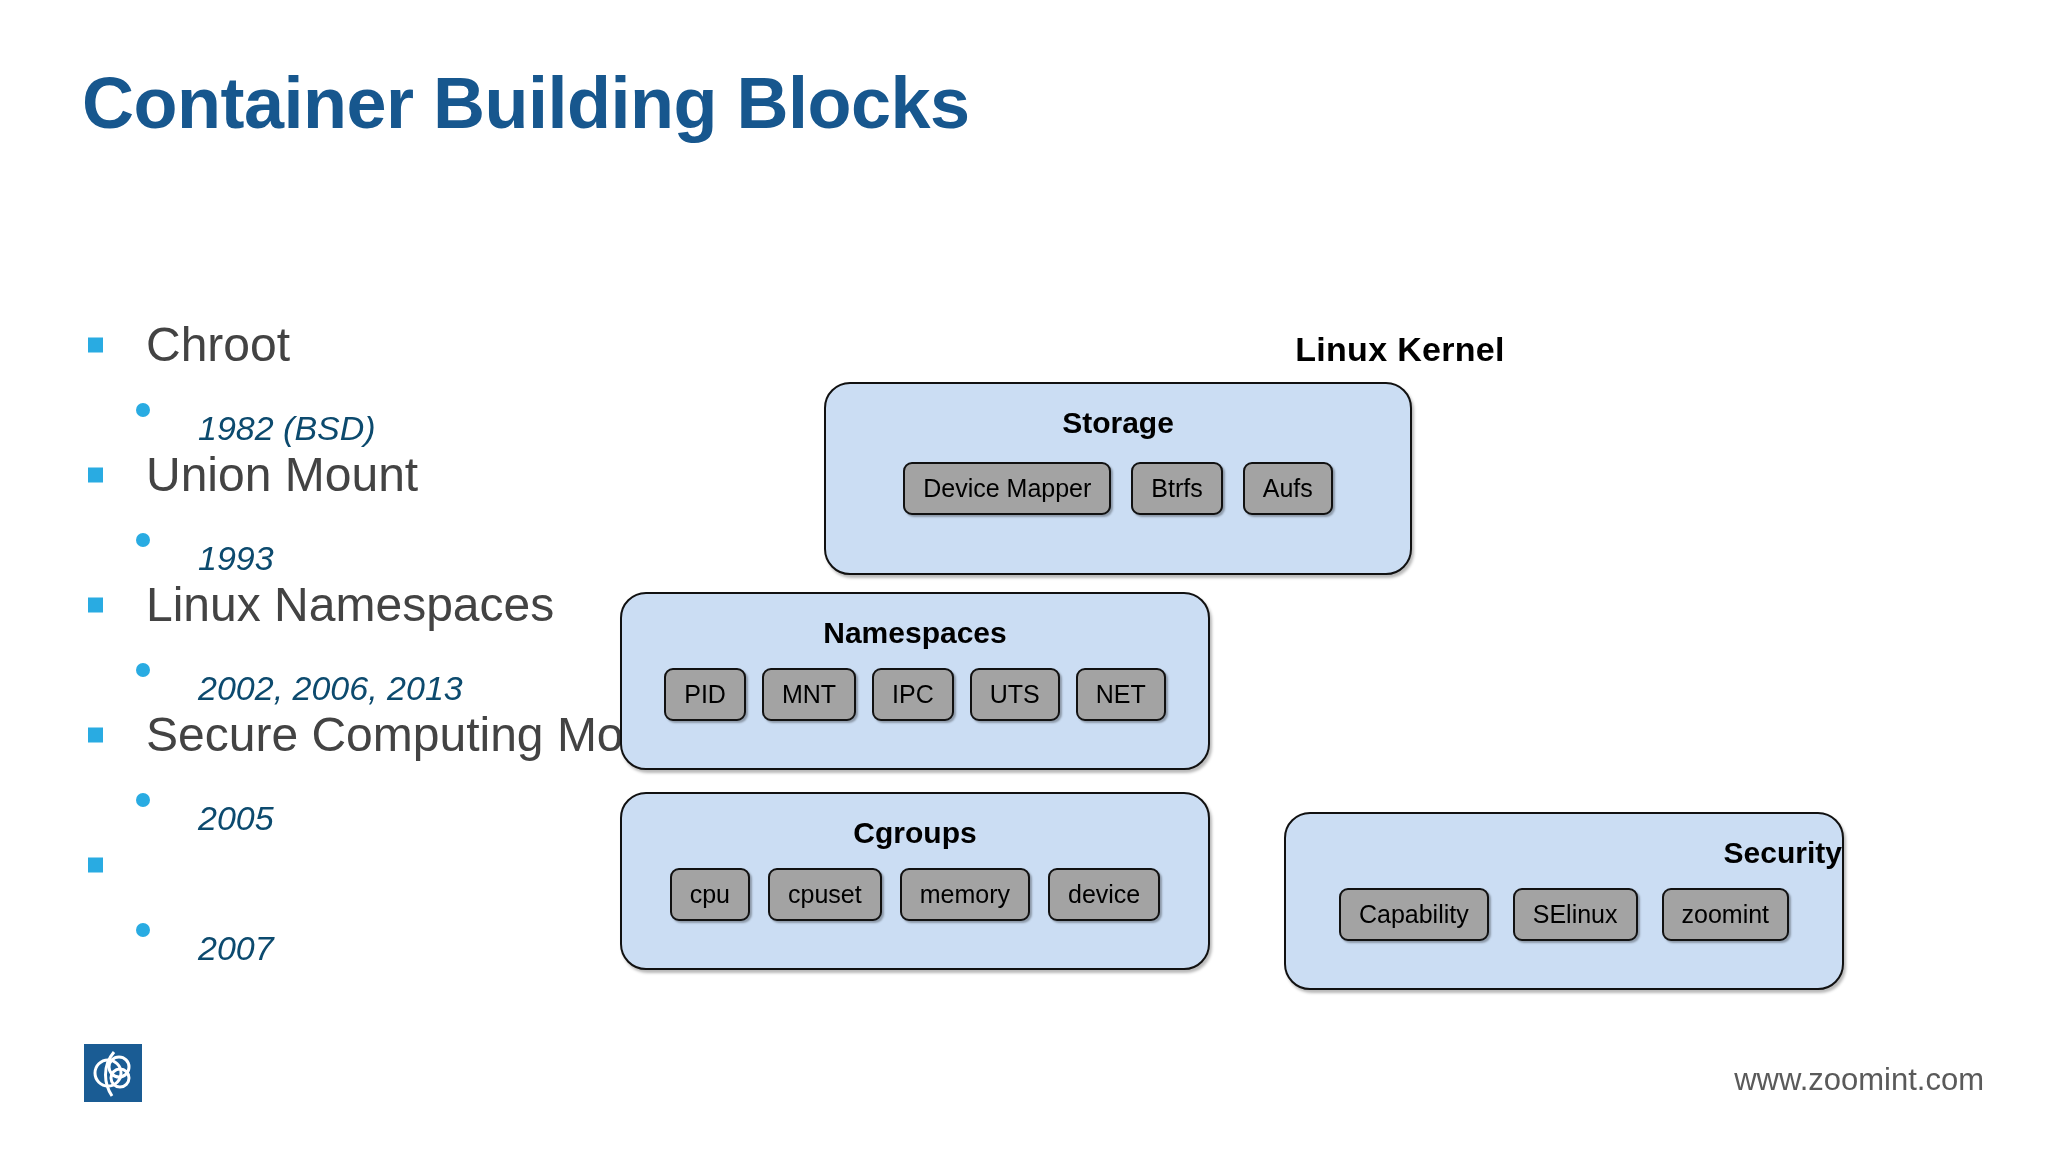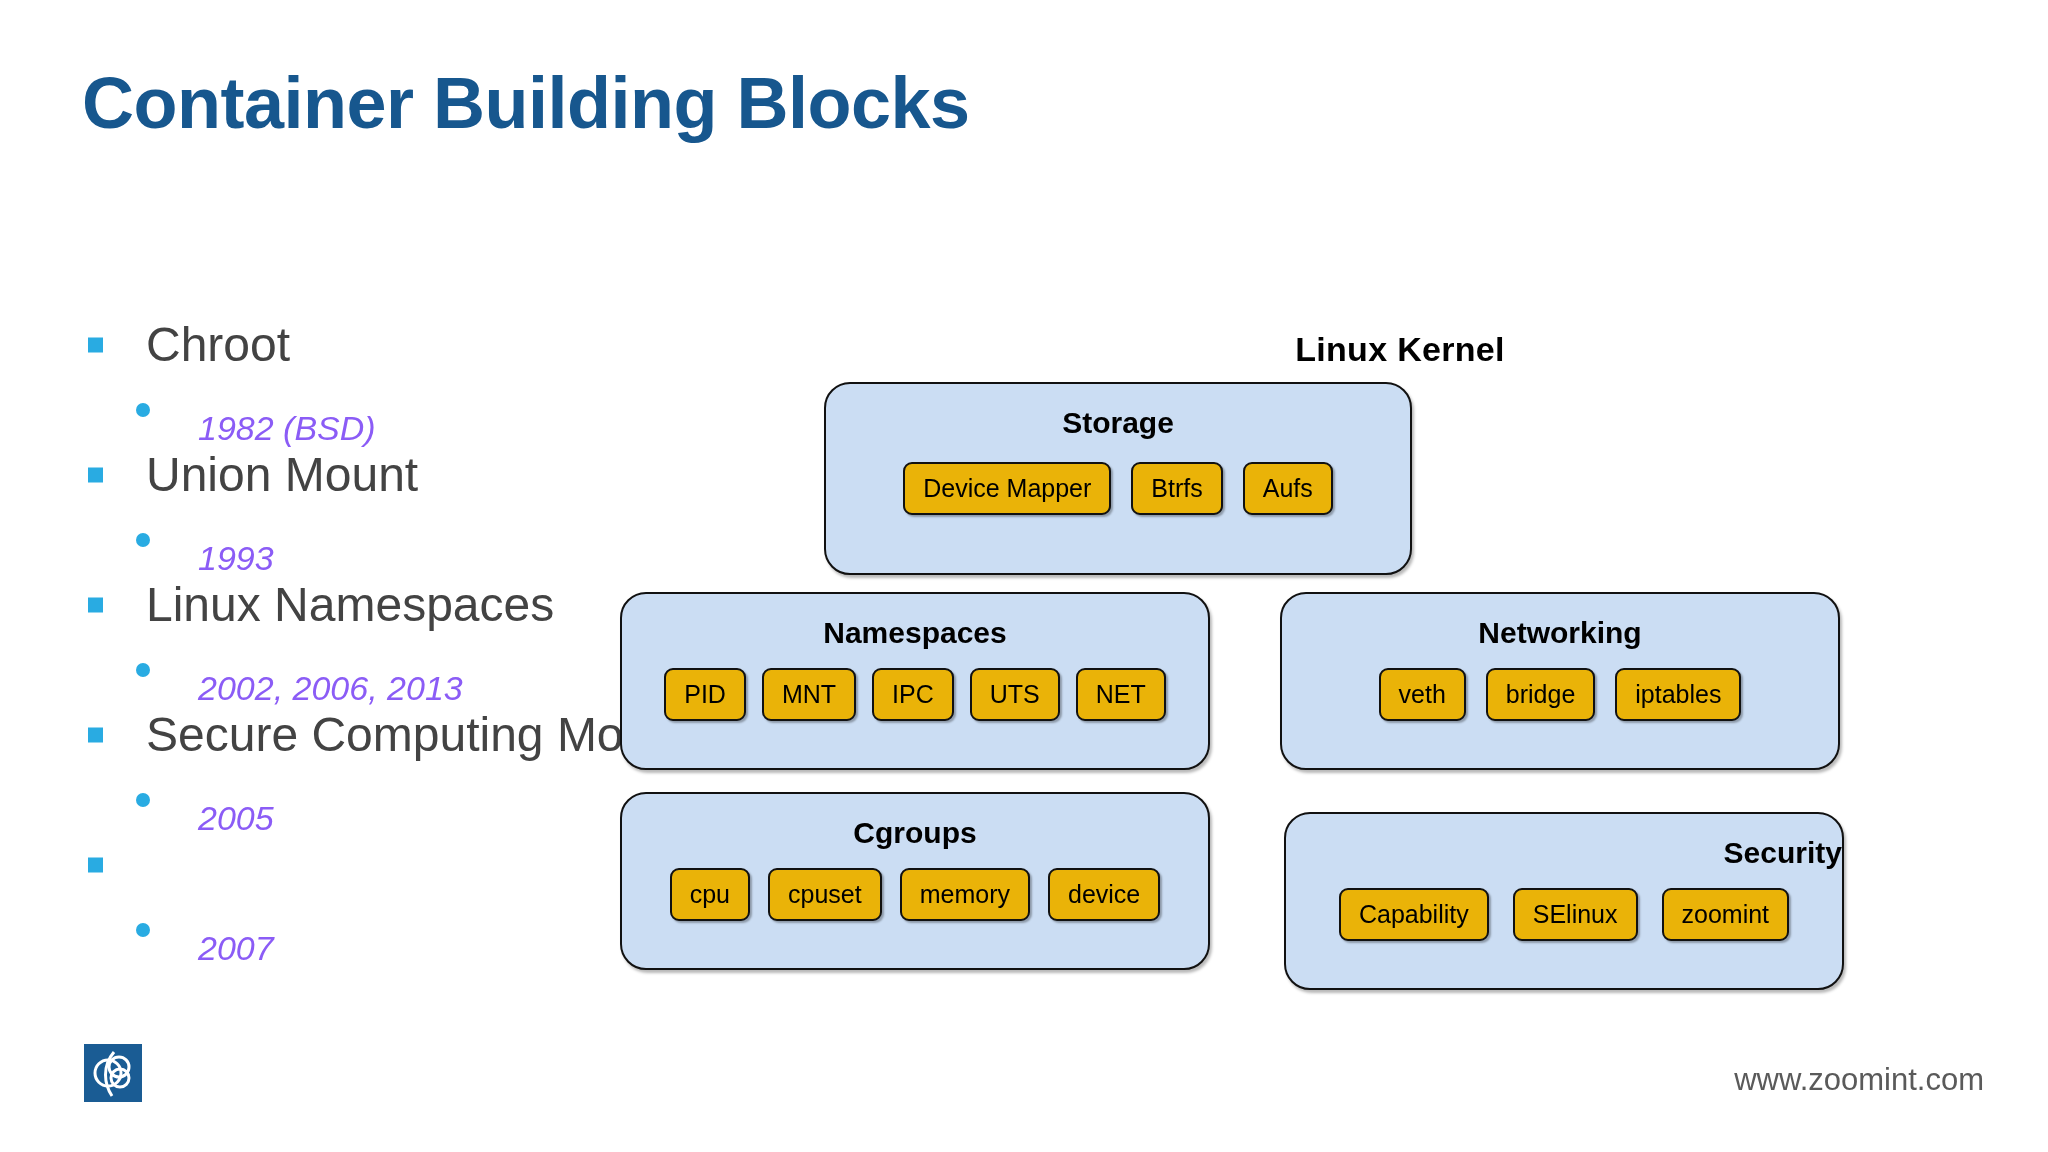--- a/index.html
+++ b/index.html
@@ -78,21 +78,21 @@
     width: 14px;
     height: 14px;
     border-radius: 50%;
     background: #29ABE2;
   }
   .lvl2 .txt {
     position: absolute;
     left: 118px;
     font-size: 34px;
     font-style: italic;
-    color: #8b5cf6;
+    color: #0c4a6e;
     white-space: nowrap;
     margin-top: 38px;
   }
 
   
   .diagram {
     position: absolute;
     left: 800px;
     top: 330px;
     width: 1200px;
@@ -129,21 +129,21 @@
   .chips {
     position: absolute;
     left: 0;
     right: 0;
     display: flex;
     justify-content: center;
     align-items: center;
     gap: 20px;
   }
   .chip {
-    background: #eab308;
+    background: #a3a3a3;
     border: 2px solid #111111;
     border-radius: 9px;
     box-shadow: 2px 2px 2px rgba(0,0,0,0.3);
     font-size: 25px;
     color: #000000;
     padding: 10px 18px;
     white-space: nowrap;
     box-sizing: border-box;
   }
 
@@ -269,28 +269,20 @@
       <div class="group-title">Namespaces</div>
       <div class="chips">
         <div class="chip">PID</div>
         <div class="chip">MNT</div>
         <div class="chip">IPC</div>
         <div class="chip">UTS</div>
         <div class="chip">NET</div>
       </div>
     </div>
 
-    <div class="group" id="grp-networking">
-      <div class="group-title">Networking</div>
-      <div class="chips">
-        <div class="chip">veth</div>
-        <div class="chip">bridge</div>
-        <div class="chip">iptables</div>
-      </div>
-    </div>
 
     <div class="group" id="grp-cgroups">
       <div class="group-title">Cgroups</div>
       <div class="chips">
         <div class="chip">cpu</div>
         <div class="chip">cpuset</div>
         <div class="chip">memory</div>
         <div class="chip">device</div>
       </div>
     </div>

